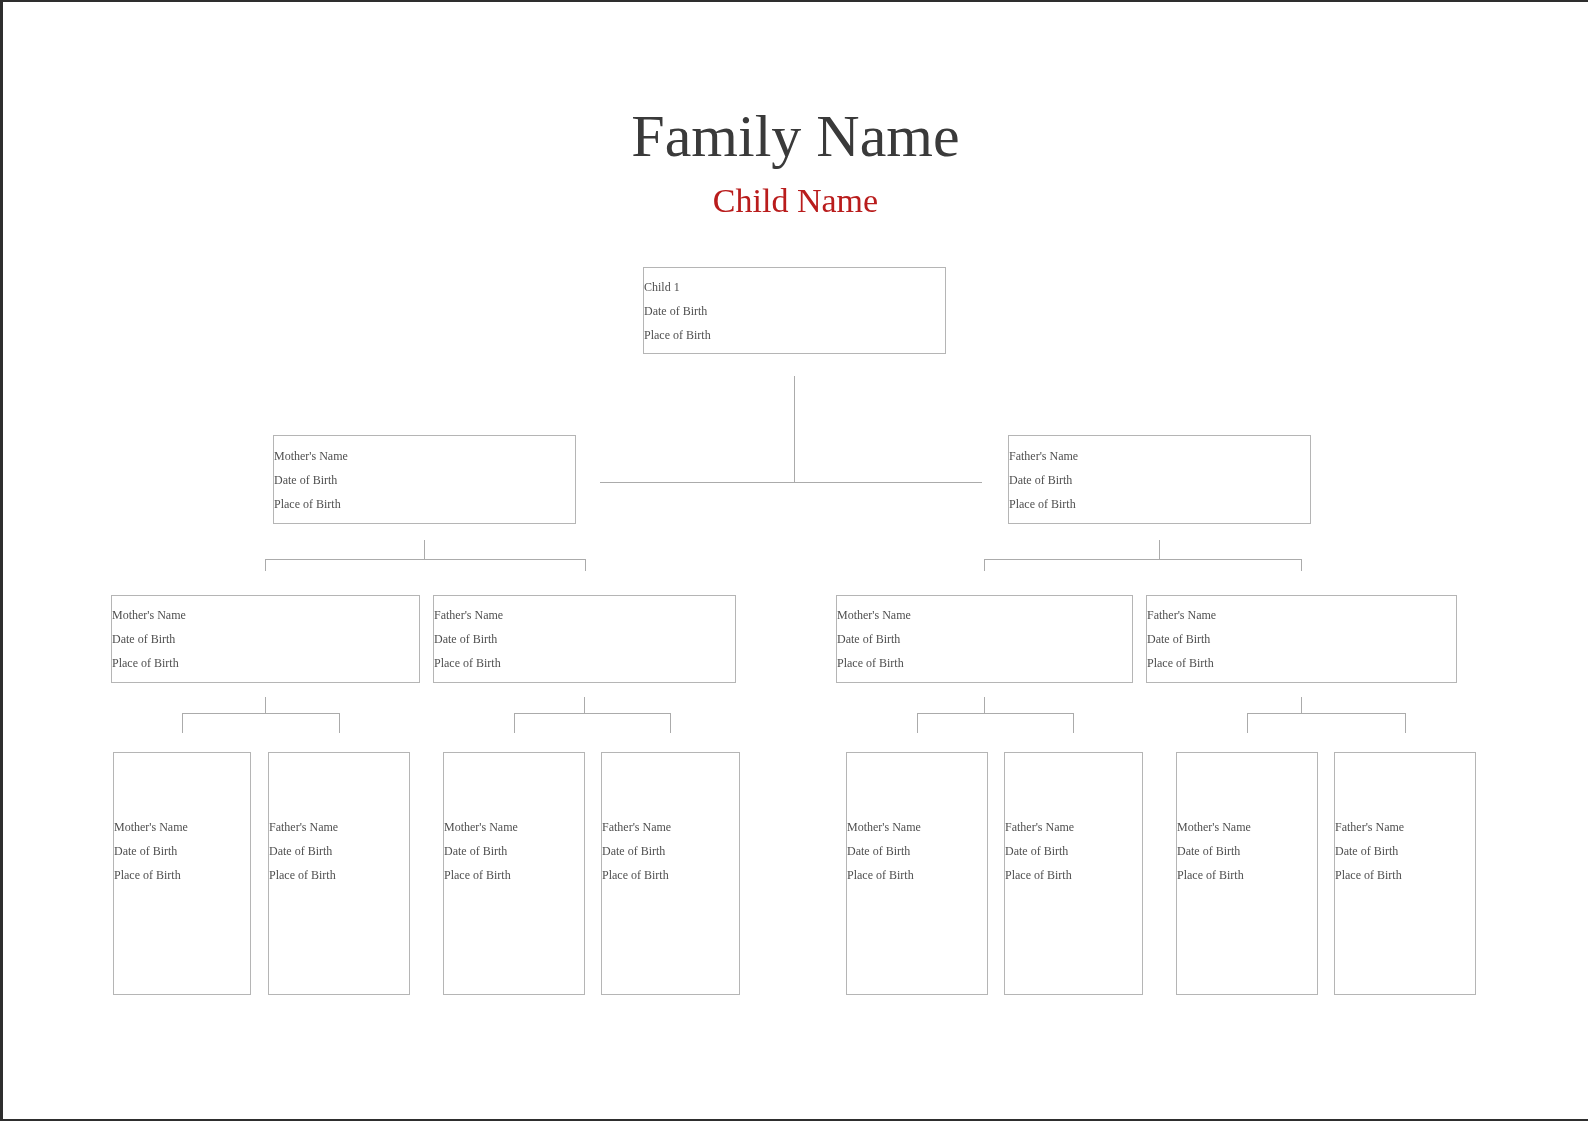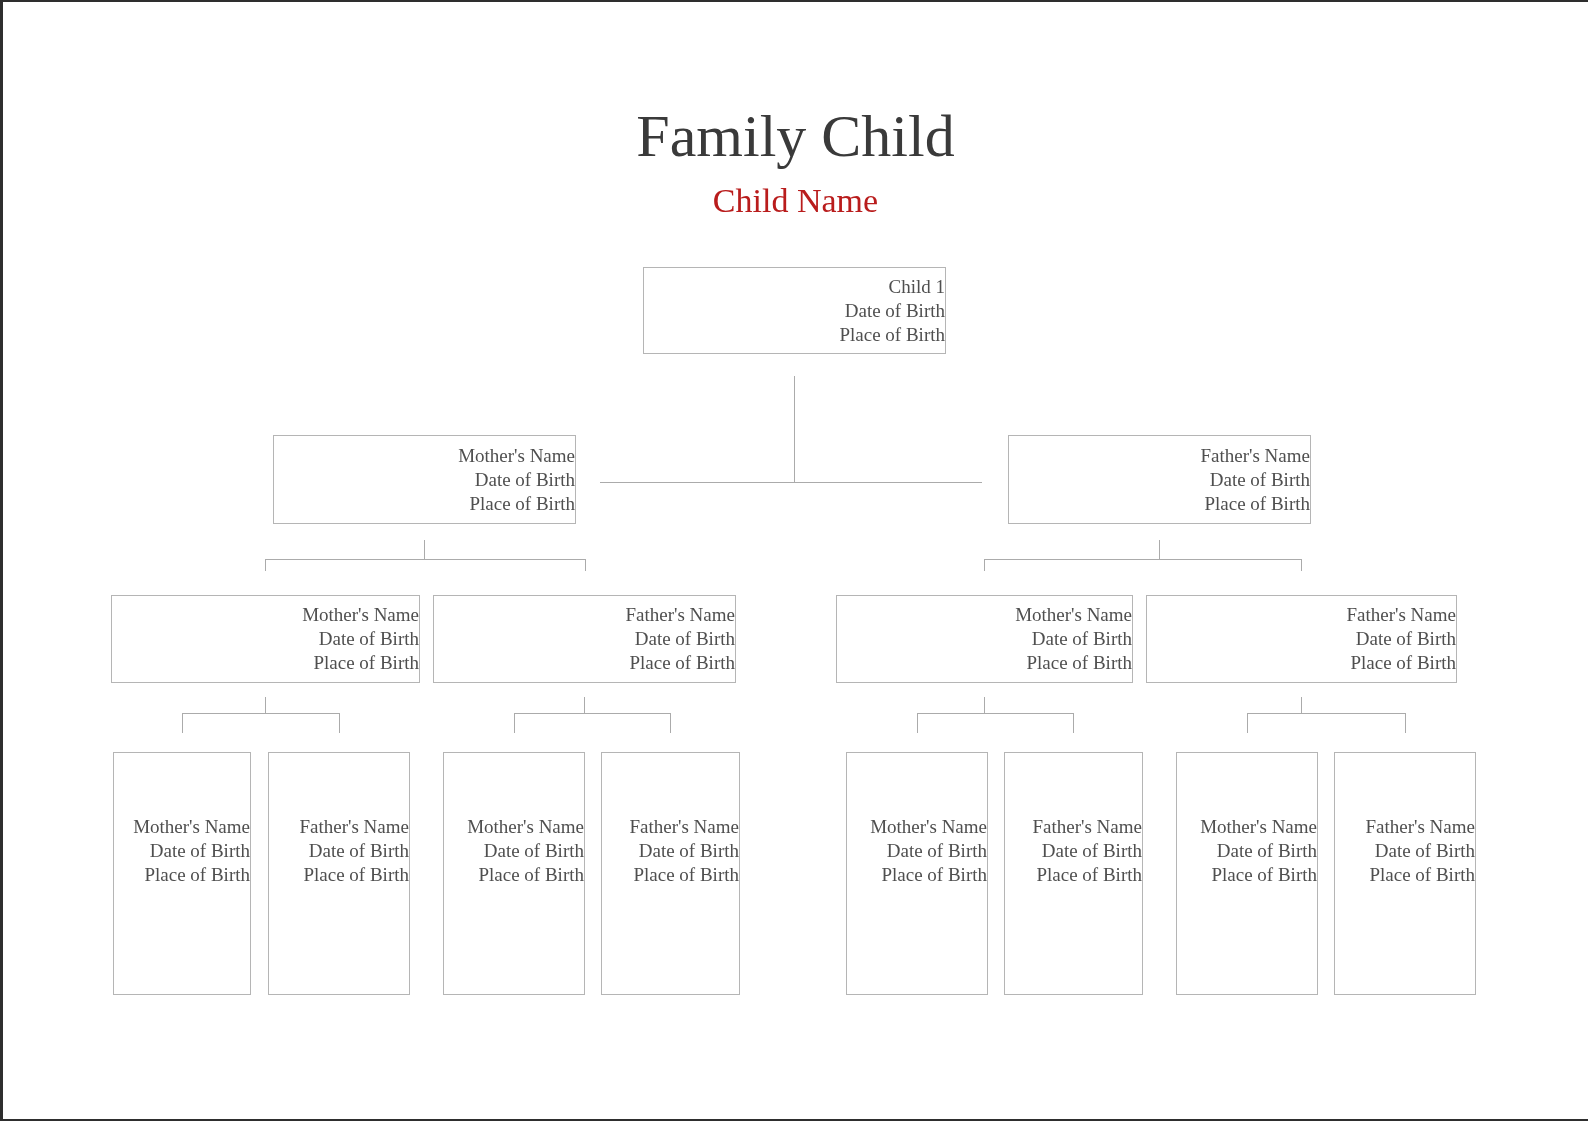--- a/index.html
+++ b/index.html
@@ -36,43 +36,43 @@
     color: #b91c1c;
   }
   .node {
     position: absolute;
     box-sizing: border-box;
     border: 1px solid #b5b5b5;
     background: #ffffff;
     display: flex;
     flex-direction: column;
     justify-content: center;
-    align-items: flex-end;
+    align-items: flex-start;
     text-align: center;
     color: #4f4f4f;
-    font-size: 19px;
+    font-size: 12px;
     line-height: 24px;
   }
   .node.tall {
     justify-content: flex-start;
     padding-top: 62px;
   }
   .vline, .hline {
     position: absolute;
     background: #ababab;
   }
   .vline { width: 1px; }
   .hline { height: 1px; }
 </style>
 </head>
 <body>
 
 <div class="page">
 
-  <div class="title">Family Child</div>
+  <div class="title">Family Name</div>
   <div class="subtitle">Child Name</div>
 
   <div class="node" style="left:640px; top:265px; width:303px; height:87px;">
     <div>Child 1</div>
     <div>Date of Birth</div>
     <div>Place of Birth</div>
   </div>
 
   <div class="node" style="left:270px; top:433px; width:303px; height:89px;">
     <div>Mother's Name</div>

